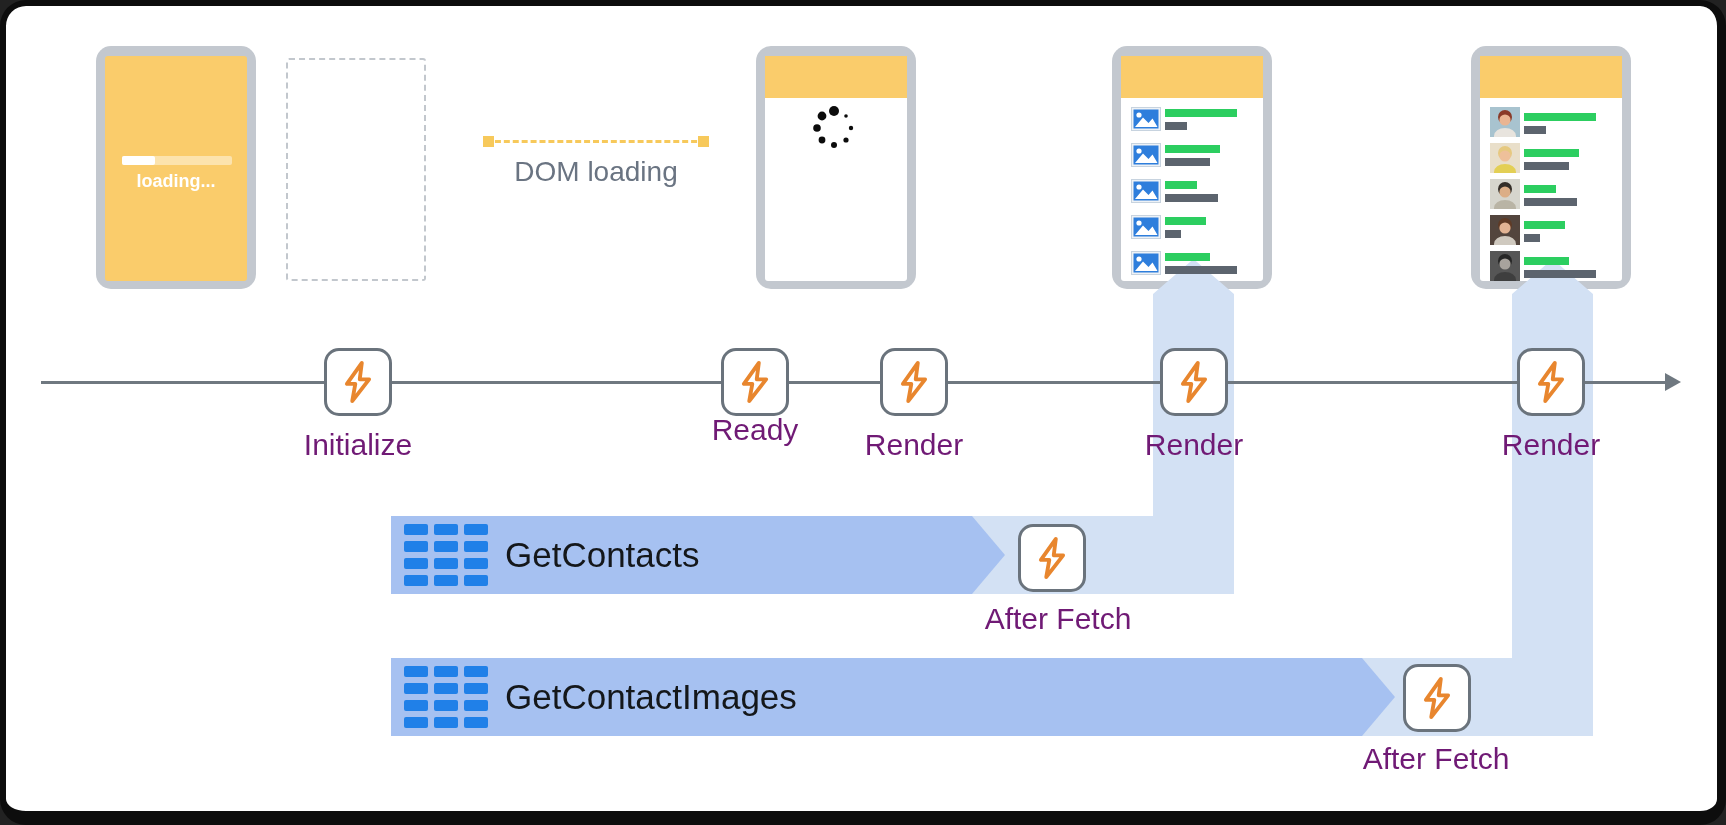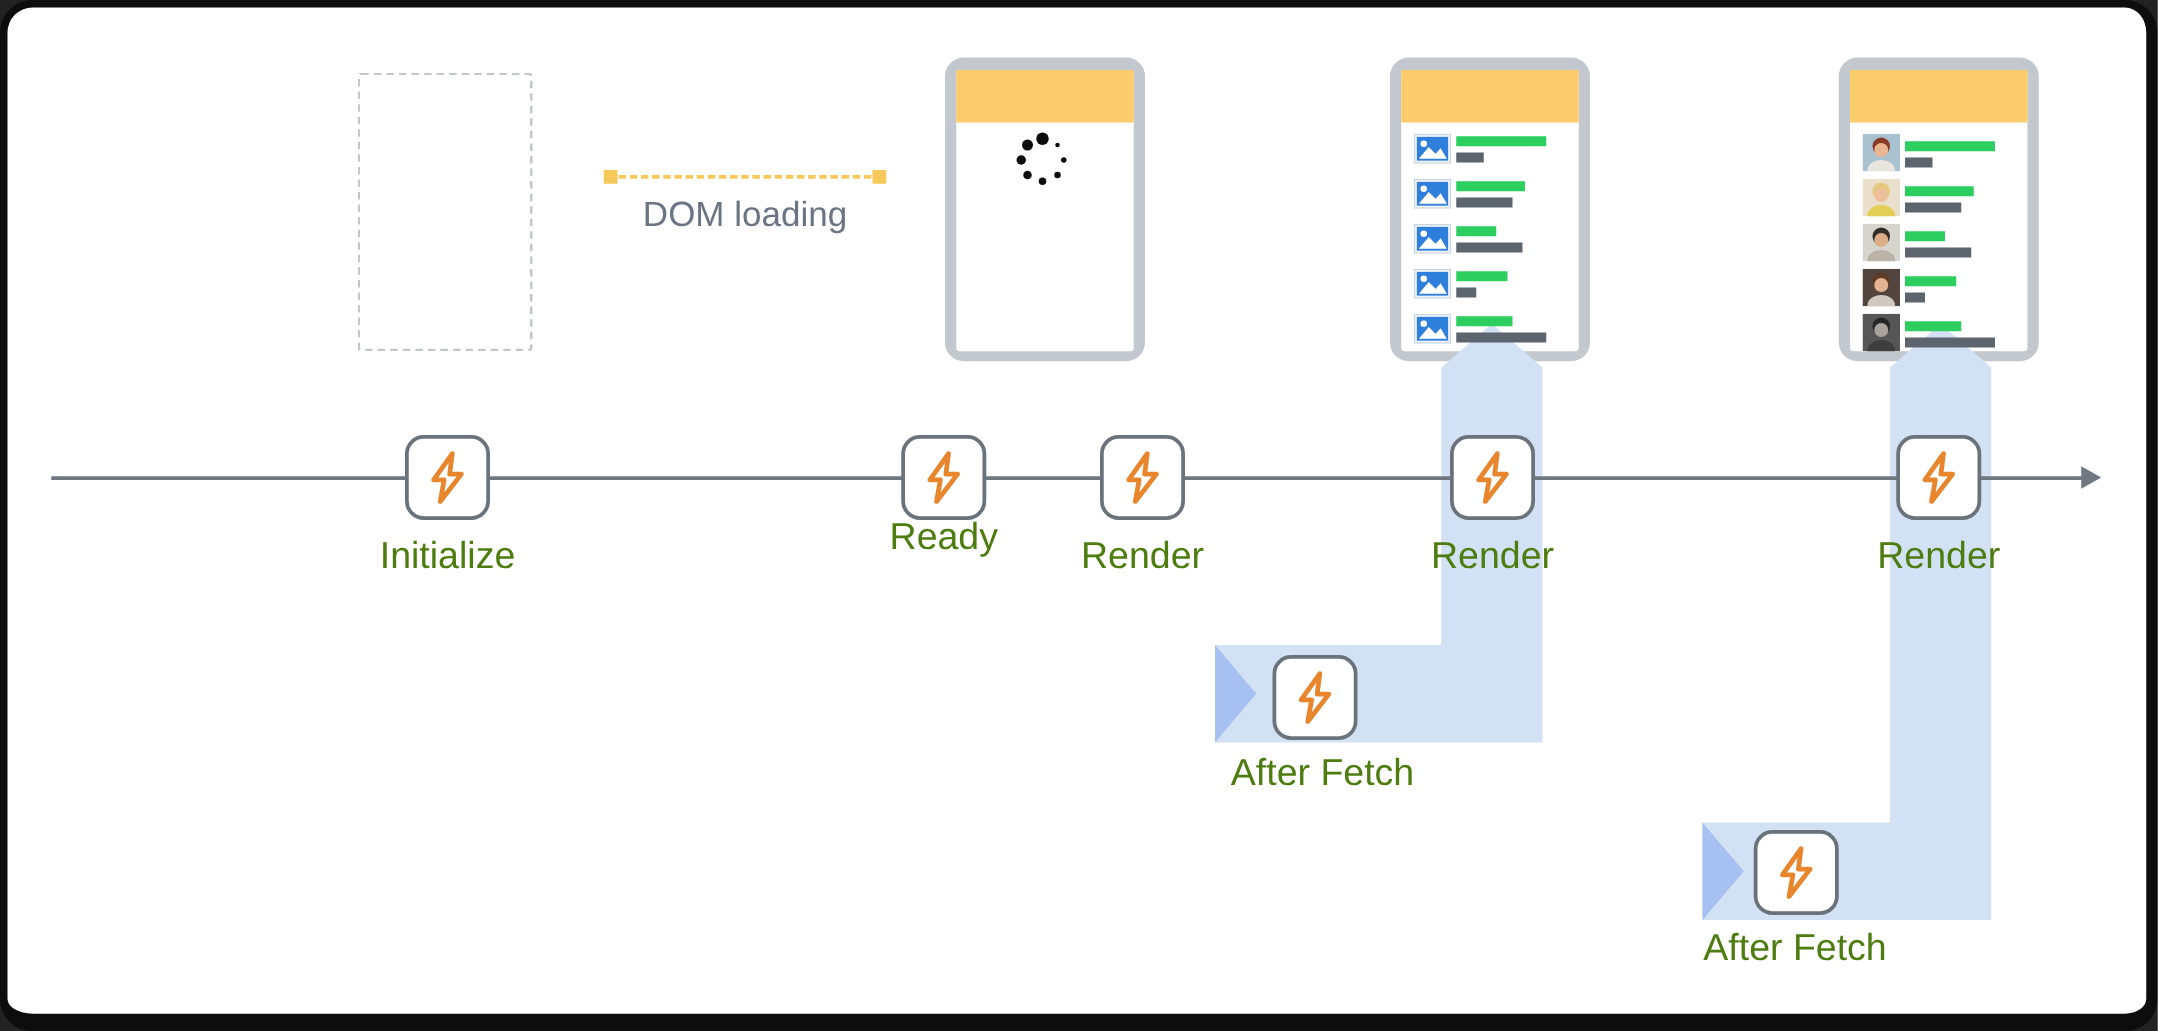--- a/index.html
+++ b/index.html
@@ -38,21 +38,21 @@
   .domsq.l{left:477px;} .domsq.r{left:692px;}
   .domlabel{position:absolute;left:590px;top:150px;transform:translateX(-50%);font-size:28px;color:#6a7482;white-space:nowrap;}
   
   .flags{position:absolute;left:0;top:0;z-index:4;pointer-events:none;}
   
   .tline{position:absolute;left:35px;top:375px;width:1628px;height:3px;background:#6f7880;z-index:5;}
   .tarrow{position:absolute;left:1659px;top:367px;width:0;height:0;z-index:5;
     border-top:9px solid transparent;border-bottom:9px solid transparent;border-left:16px solid #6f7880;}
   .ebox{position:absolute;width:68px;height:68px;background:#fff;border:3px solid #6a737c;border-radius:15px;
     display:flex;align-items:center;justify-content:center;z-index:7;}
-  .elabel{position:absolute;transform:translateX(-50%);font-size:30px;color:#4d7c0f;white-space:nowrap;z-index:6;}
+  .elabel{position:absolute;transform:translateX(-50%);font-size:30px;color:#701a75;white-space:nowrap;z-index:6;}
   .ev0{left:318px;top:342px;} .ev1{left:715px;top:342px;} .ev2{left:874px;top:342px;}
   .ev3{left:1154px;top:342px;} .ev4{left:1511px;top:342px;}
   .el0{left:352px;top:422px;} .el1{left:749px;top:407px;} .el2{left:908px;top:422px;}
   .el3{left:1188px;top:422px;} .el4{left:1545px;top:422px;}
   
   .fbar{position:absolute;height:78px;background:#a6c1f1;display:flex;align-items:center;
     padding-left:13px;gap:17px;z-index:6;}
   .fbar1{left:385px;top:510px;width:581px;}
   .fbar2{left:385px;top:652px;width:971px;}
   .ftip{position:absolute;width:0;height:0;z-index:6;
@@ -65,20 +65,28 @@
 </head>
 <body>
 
 <div class="frame">
 
   <svg class="flags" width="1726" height="825">
     <polygon points="966,510 1147,510 1147,288 1187.5,253 1228,288 1228,588 966,588" fill="#d3e1f4"></polygon>
     <polygon points="1356,652 1506,652 1506,288 1546.5,253 1587,288 1587,730 1356,730" fill="#d3e1f4"></polygon>
   </svg>
 
+  <div class="phone phone-splash">
+    <div class="screen solid-yellow">
+      <div class="progress">
+        <div class="progress-fill" style="width: 30%;"></div>
+      </div>
+      <div class="loading-text">loading...</div>
+    </div>
+  </div>
 
   <div class="phone-ghost"></div>
 
   <div class="domline"></div>
   <div class="domsq l"></div>
   <div class="domsq r"></div>
   <div class="domlabel">DOM loading</div>
 
   <div class="phone phone-spinner">
     <div class="screen">
@@ -260,22 +268,60 @@
         <path d="M14 2 L6.2 13 H10.6 L9 22 L17.8 10.6 H12.9 Z" fill="#fff" stroke="#e8862e" stroke-width="2" stroke-linejoin="round"></path>
       </svg>
     </div>
 
   <div class="elabel el0">Initialize</div>
   <div class="elabel el1">Ready</div>
   <div class="elabel el2">Render</div>
   <div class="elabel el3">Render</div>
   <div class="elabel el4">Render</div>
 
+  <div class="fbar fbar1">
+    <svg width="84" height="62" viewBox="0 0 84 62">
+      <g fill="#2080e8">
+        <rect x="0" y="0" width="24" height="11" rx="2"></rect>
+          <rect x="30" y="0" width="24" height="11" rx="2"></rect>
+          <rect x="60" y="0" width="24" height="11" rx="2"></rect>
+        <rect x="0" y="17" width="24" height="11" rx="2"></rect>
+          <rect x="30" y="17" width="24" height="11" rx="2"></rect>
+          <rect x="60" y="17" width="24" height="11" rx="2"></rect>
+        <rect x="0" y="34" width="24" height="11" rx="2"></rect>
+          <rect x="30" y="34" width="24" height="11" rx="2"></rect>
+          <rect x="60" y="34" width="24" height="11" rx="2"></rect>
+        <rect x="0" y="51" width="24" height="11" rx="2"></rect>
+          <rect x="30" y="51" width="24" height="11" rx="2"></rect>
+          <rect x="60" y="51" width="24" height="11" rx="2"></rect>
+      </g>
+    </svg>
+    <span class="flabel">GetContacts</span>
+  </div>
   <div class="ftip ftip1"></div>
 
+  <div class="fbar fbar2">
+    <svg width="84" height="62" viewBox="0 0 84 62">
+      <g fill="#2080e8">
+        <rect x="0" y="0" width="24" height="11" rx="2"></rect>
+          <rect x="30" y="0" width="24" height="11" rx="2"></rect>
+          <rect x="60" y="0" width="24" height="11" rx="2"></rect>
+        <rect x="0" y="17" width="24" height="11" rx="2"></rect>
+          <rect x="30" y="17" width="24" height="11" rx="2"></rect>
+          <rect x="60" y="17" width="24" height="11" rx="2"></rect>
+        <rect x="0" y="34" width="24" height="11" rx="2"></rect>
+          <rect x="30" y="34" width="24" height="11" rx="2"></rect>
+          <rect x="60" y="34" width="24" height="11" rx="2"></rect>
+        <rect x="0" y="51" width="24" height="11" rx="2"></rect>
+          <rect x="30" y="51" width="24" height="11" rx="2"></rect>
+          <rect x="60" y="51" width="24" height="11" rx="2"></rect>
+      </g>
+    </svg>
+    <span class="flabel">GetContactImages</span>
+  </div>
   <div class="ftip ftip2"></div>
 
   <div class="ebox af1">
       <svg class="bolt" width="46" height="46" viewBox="0 0 24 24">
         <path d="M14 2 L6.2 13 H10.6 L9 22 L17.8 10.6 H12.9 Z" fill="#fff" stroke="#e8862e" stroke-width="2" stroke-linejoin="round"></path>
       </svg>
     </div>
   <div class="elabel afl1">After Fetch</div>
 
   <div class="ebox af2">

